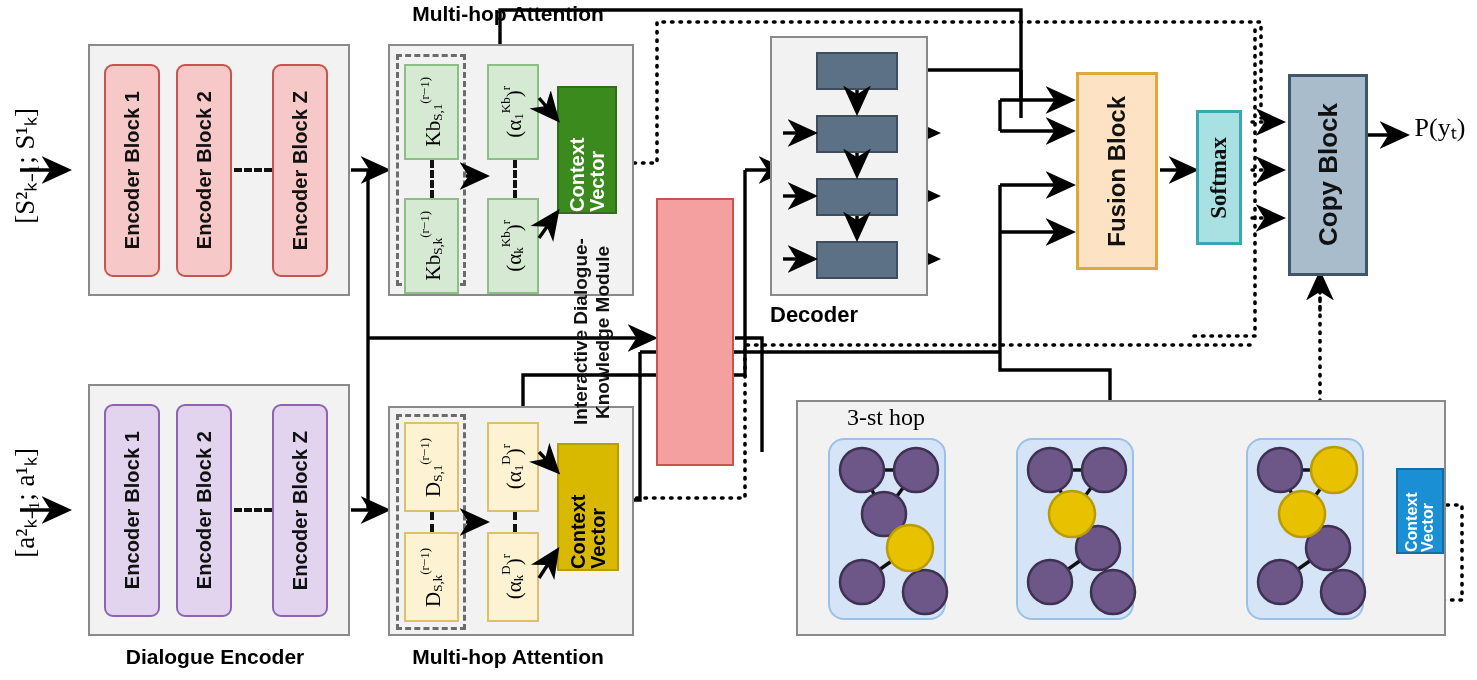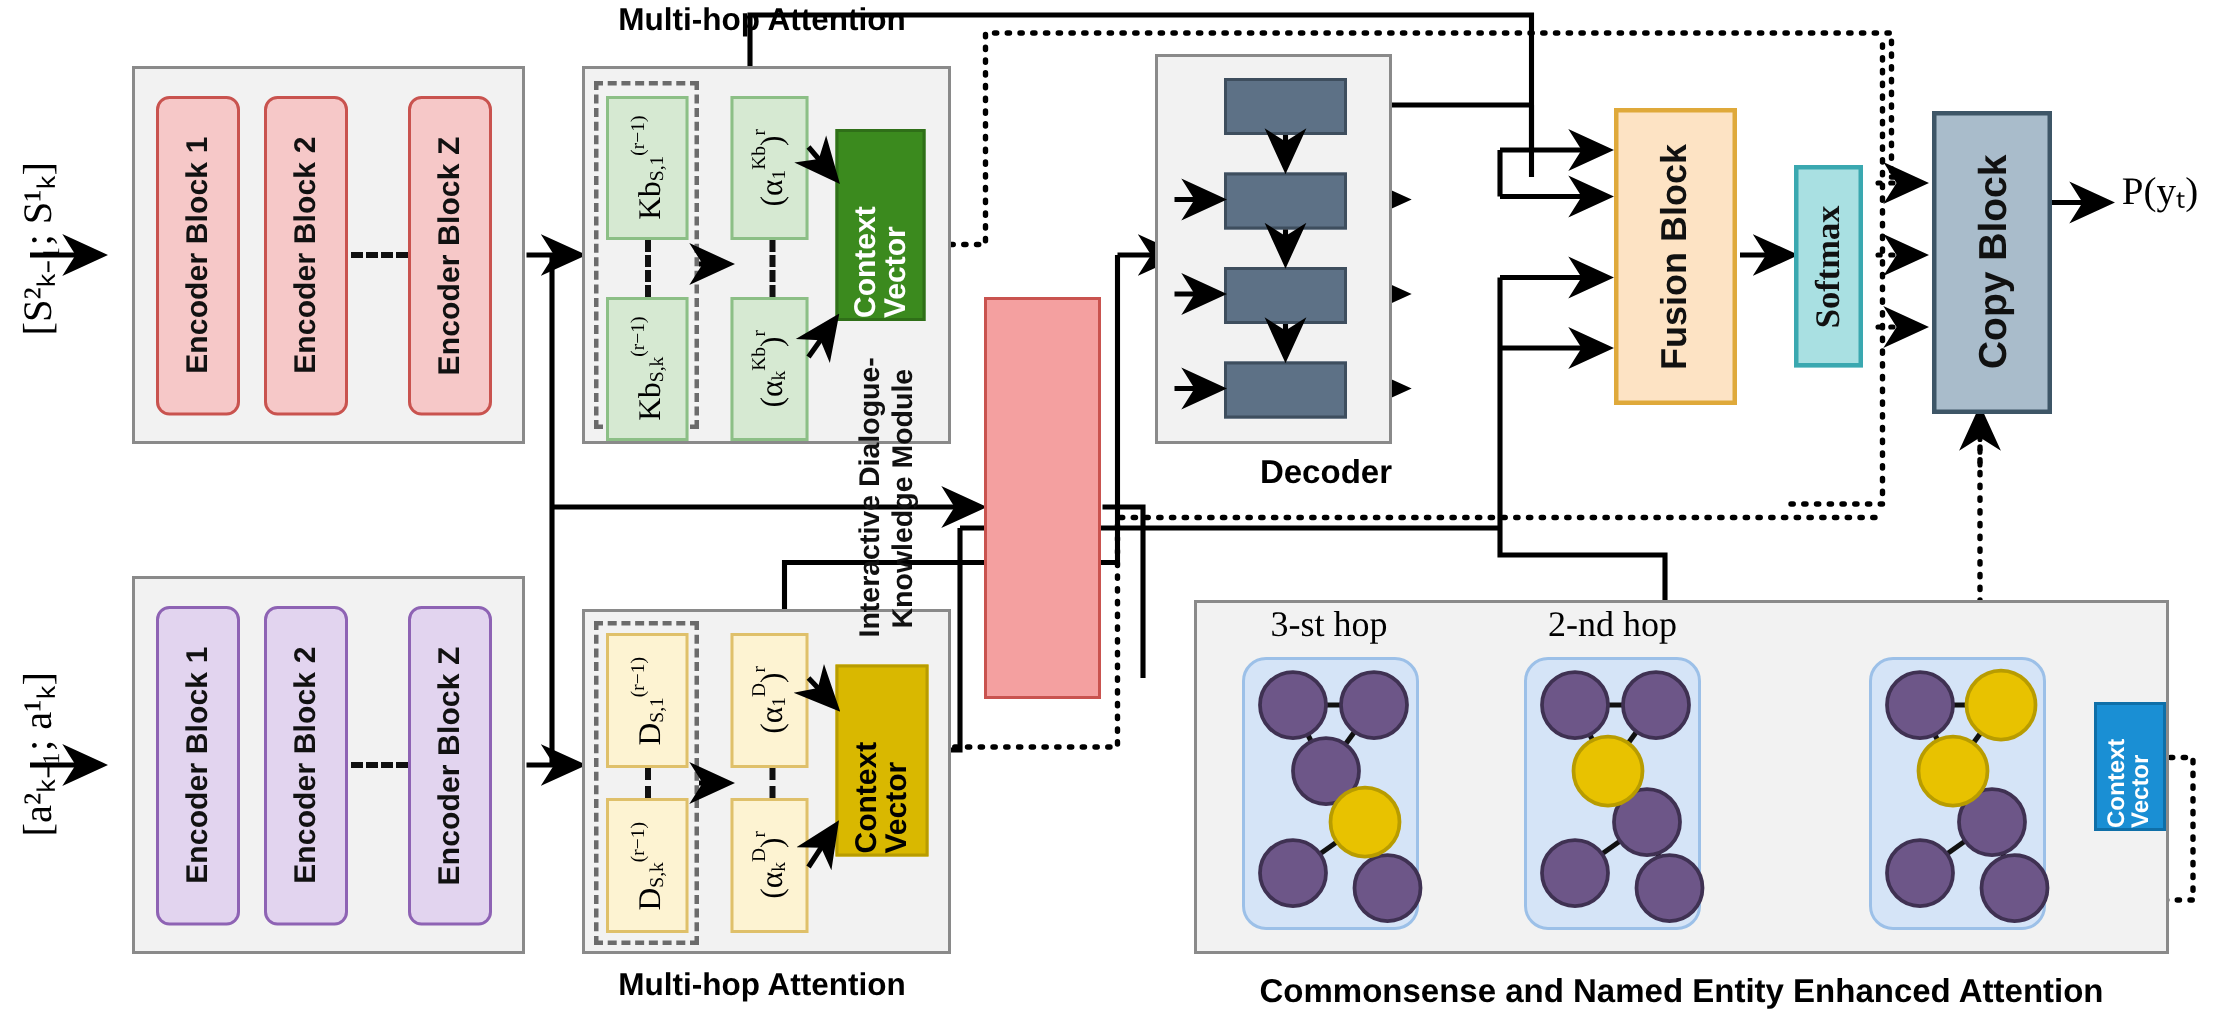--- a/index.html
+++ b/index.html
@@ -181,20 +181,21 @@
   <div class="abs enc-block enc-d" style="left:104px;top:404px;width:56px;height:213px;">
     <span class="vtxt" style="transform:rotate(180deg);">Encoder Block 1</span>
   </div>
   <div class="abs enc-block enc-d" style="left:176px;top:404px;width:56px;height:213px;">
     <span class="vtxt" style="transform:rotate(180deg);">Encoder Block 2</span>
   </div>
   <div class="abs enc-block enc-d" style="left:272px;top:404px;width:56px;height:213px;">
     <span class="vtxt" style="transform:rotate(180deg);">Encoder Block Z</span>
   </div>
   <div class="abs" style="left:234px;top:508px;width:38px;border-top:4px dashed #111;"></div>
+  <div class="abs grp-title" style="left:78px;top:645px;width:274px;">Dialogue Encoder</div>
 
   <div class="abs grp-title" style="left:392px;top:2px;width:232px;">Multi-hop Attention</div>
   <div class="abs panel" style="left:388px;top:44px;width:246px;height:252px;"></div>
   <div class="abs dash-group" style="left:396px;top:54px;width:70px;height:232px;"></div>
 
   <div class="abs mathbox mb-green" style="left:404px;top:64px;width:55px;height:96px;">
     <span class="math" style="transform:rotate(180deg);font-size:21px;">
       <span>Kb</span><sub style="font-size:13px;">S,1</sub><sup style="font-size:13px;">(r−1)</sup>
     </span>
   </div>
@@ -276,39 +277,38 @@
   <svg class="overlay" viewBox="0 0 1477 680">
     <g stroke="#000" fill="none" stroke-width="3.4">
       <path d="M857,90 L857,110" marker-end="url(#ah)"></path>
       <path d="M857,153 L857,173" marker-end="url(#ah)"></path>
       <path d="M857,216 L857,236" marker-end="url(#ah)"></path>
       <path d="M783,133 L812,133" marker-end="url(#ah)"></path>
       <path d="M783,196 L812,196" marker-end="url(#ah)"></path>
       <path d="M783,259 L812,259" marker-end="url(#ah)"></path>
     </g>
   </svg>
-  <div class="abs bigcap" style="left:770px;top:302px;width:158px;text-align:right;">Decoder</div>
+  <div class="abs bigcap" style="left:770px;top:302px;width:158px;text-align:left;">Decoder</div>
 
   <div class="abs fusion" style="left:1076px;top:72px;width:82px;height:198px;">
     <span style="transform:rotate(180deg);">Fusion Block</span>
   </div>
   <div class="abs softmax" style="left:1196px;top:110px;width:46px;height:135px;">
     <span style="transform:rotate(180deg);">Softmax</span>
   </div>
   <div class="abs copyblk" style="left:1288px;top:74px;width:80px;height:202px;">
     <span style="transform:rotate(180deg);">Copy Block</span>
   </div>
   <div class="abs mathlabel" style="left:1408px;top:108px;width:64px;text-align:center;">P(yₜ)</div>
 
   <div class="abs panel" style="left:796px;top:400px;width:650px;height:236px;"></div>
 
   <div class="abs hoplabel" style="left:812px;top:404px;width:148px;">3-st hop</div>
   <div class="abs hopcard" style="left:828px;top:438px;width:118px;height:182px;"></div>
 
-  <div class="abs hoplabel" style="left:1000px;top:404px;width:150px;">2-nd hop</div>
   <div class="abs hopcard" style="left:1016px;top:438px;width:118px;height:182px;"></div>
 
   <div class="abs hopcard" style="left:1246px;top:438px;width:118px;height:182px;"></div>
 
   <svg class="overlay" viewBox="0 0 1477 680">
 
     <g stroke="#111" stroke-width="3.4" fill="none">
       <path d="M862,470 L916,470"></path>
         <path d="M862,470 L884,514"></path>
         <path d="M916,470 L884,514"></path>
@@ -354,15 +354,14 @@
       <circle cx="1328" cy="548" r="22" fill="#6d5688"></circle>
       <circle cx="1334" cy="470" r="23" fill="#e8c200" stroke="#b89c00"></circle>
       <circle cx="1302" cy="514" r="23" fill="#e8c200" stroke="#b89c00"></circle>
     </g>
   </svg>
 
   <div class="abs ctxv ctx-blue" style="left:1396px;top:468px;width:48px;height:86px;font-size:16px;">
     <span style="transform:rotate(180deg);">Context Vector</span>
   </div>
 
-  <div class="abs bigcap" style="left:796px;top:648px;width:650px;text-align:center;">Commonsense and Named Entity Enhanced Attention</div>
 
 </div>
 
 </body></html>

